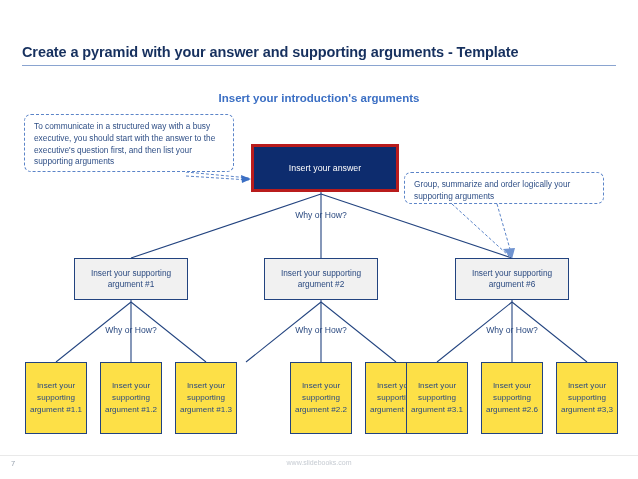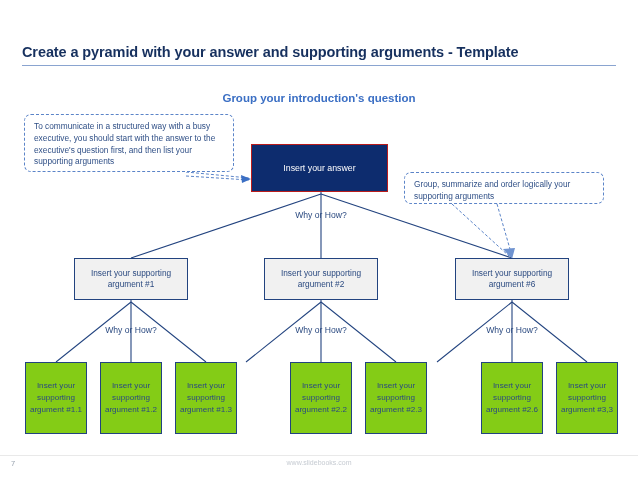--- a/index.html
+++ b/index.html
@@ -86,24 +86,24 @@
     top: 172px;
     width: 200px;
     height: 32px;
   }
 
   
   #answer-box {
     position: absolute;
     left: 251px;
     top: 144px;
-    width: 137px;
+    width: 148px;
     height: 48px;
     background: #0d2c6e;
-    border: 1px solid #b91c1c;
+    border: 3px solid #b91c1c;
     box-sizing: border-box;
     color: #ffffff;
     font-size: 8.8px;
     display: flex;
     align-items: center;
     justify-content: center;
     text-align: left;
   }
 
   
@@ -128,21 +128,21 @@
   #tier2-1 { left: 264px; }
   #tier2-2 { left: 455px; }
 
   
   .tier3-box {
     position: absolute;
     top: 362px;
     width: 62px;
     height: 72px;
     box-sizing: border-box;
-    background: #84cc16;
+    background: #fde047;
     border: 1.4px solid #22437f;
     color: #2b4a80;
     font-size: 8.1px;
     line-height: 1.45;
     display: flex;
     align-items: center;
     justify-content: center;
     text-align: center;
     padding: 0 3px;
   }
@@ -195,21 +195,21 @@
   }
 </style>
 </head>
 <body>
 
 <div id="slide">
 
   <div id="title">Create a pyramid with your answer and supporting arguments - Template</div>
   <div id="title-rule"></div>
 
-  <div id="subtitle">Group your introduction's question</div>
+  <div id="subtitle">Insert your introduction's arguments</div>
 
   <svg id="wires" viewBox="0 0 638 479">
     <g stroke="#22437f" stroke-width="1.1" fill="none">
 
       <line x1="321" y1="192" x2="321" y2="258"></line>
 
       <line x1="321" y1="194" x2="131" y2="258"></line>
 
       <line x1="321" y1="194" x2="512" y2="258"></line>
 
@@ -255,20 +255,21 @@
   <div id="why-mid-1" class="why-label why-mid">Why or How?</div>
   <div id="why-mid-2" class="why-label why-mid">Why or How?</div>
 
   <div class="tier3-box" style="left:25px">Insert your supporting argument #1.1</div>
   <div class="tier3-box" style="left:100px">Insert your supporting argument #1.2</div>
   <div class="tier3-box" style="left:175px">Insert your supporting argument #1.3</div>
 
   <div class="tier3-box" style="left:290px">Insert your supporting argument #2.2</div>
   <div class="tier3-box" style="left:365px">Insert your supporting argument #2.3</div>
 
+  <div class="tier3-box" style="left:406px">Insert your supporting argument #3.1</div>
   <div class="tier3-box" style="left:481px">Insert your supporting argument #2.6</div>
   <div class="tier3-box" style="left:556px">Insert your supporting argument #3,3</div>
 
   <div id="footer-rule"></div>
   <div id="page-number">7</div>
   <div id="site-url">www.slidebooks.com</div>
 
 </div>
 
 </body></html>

